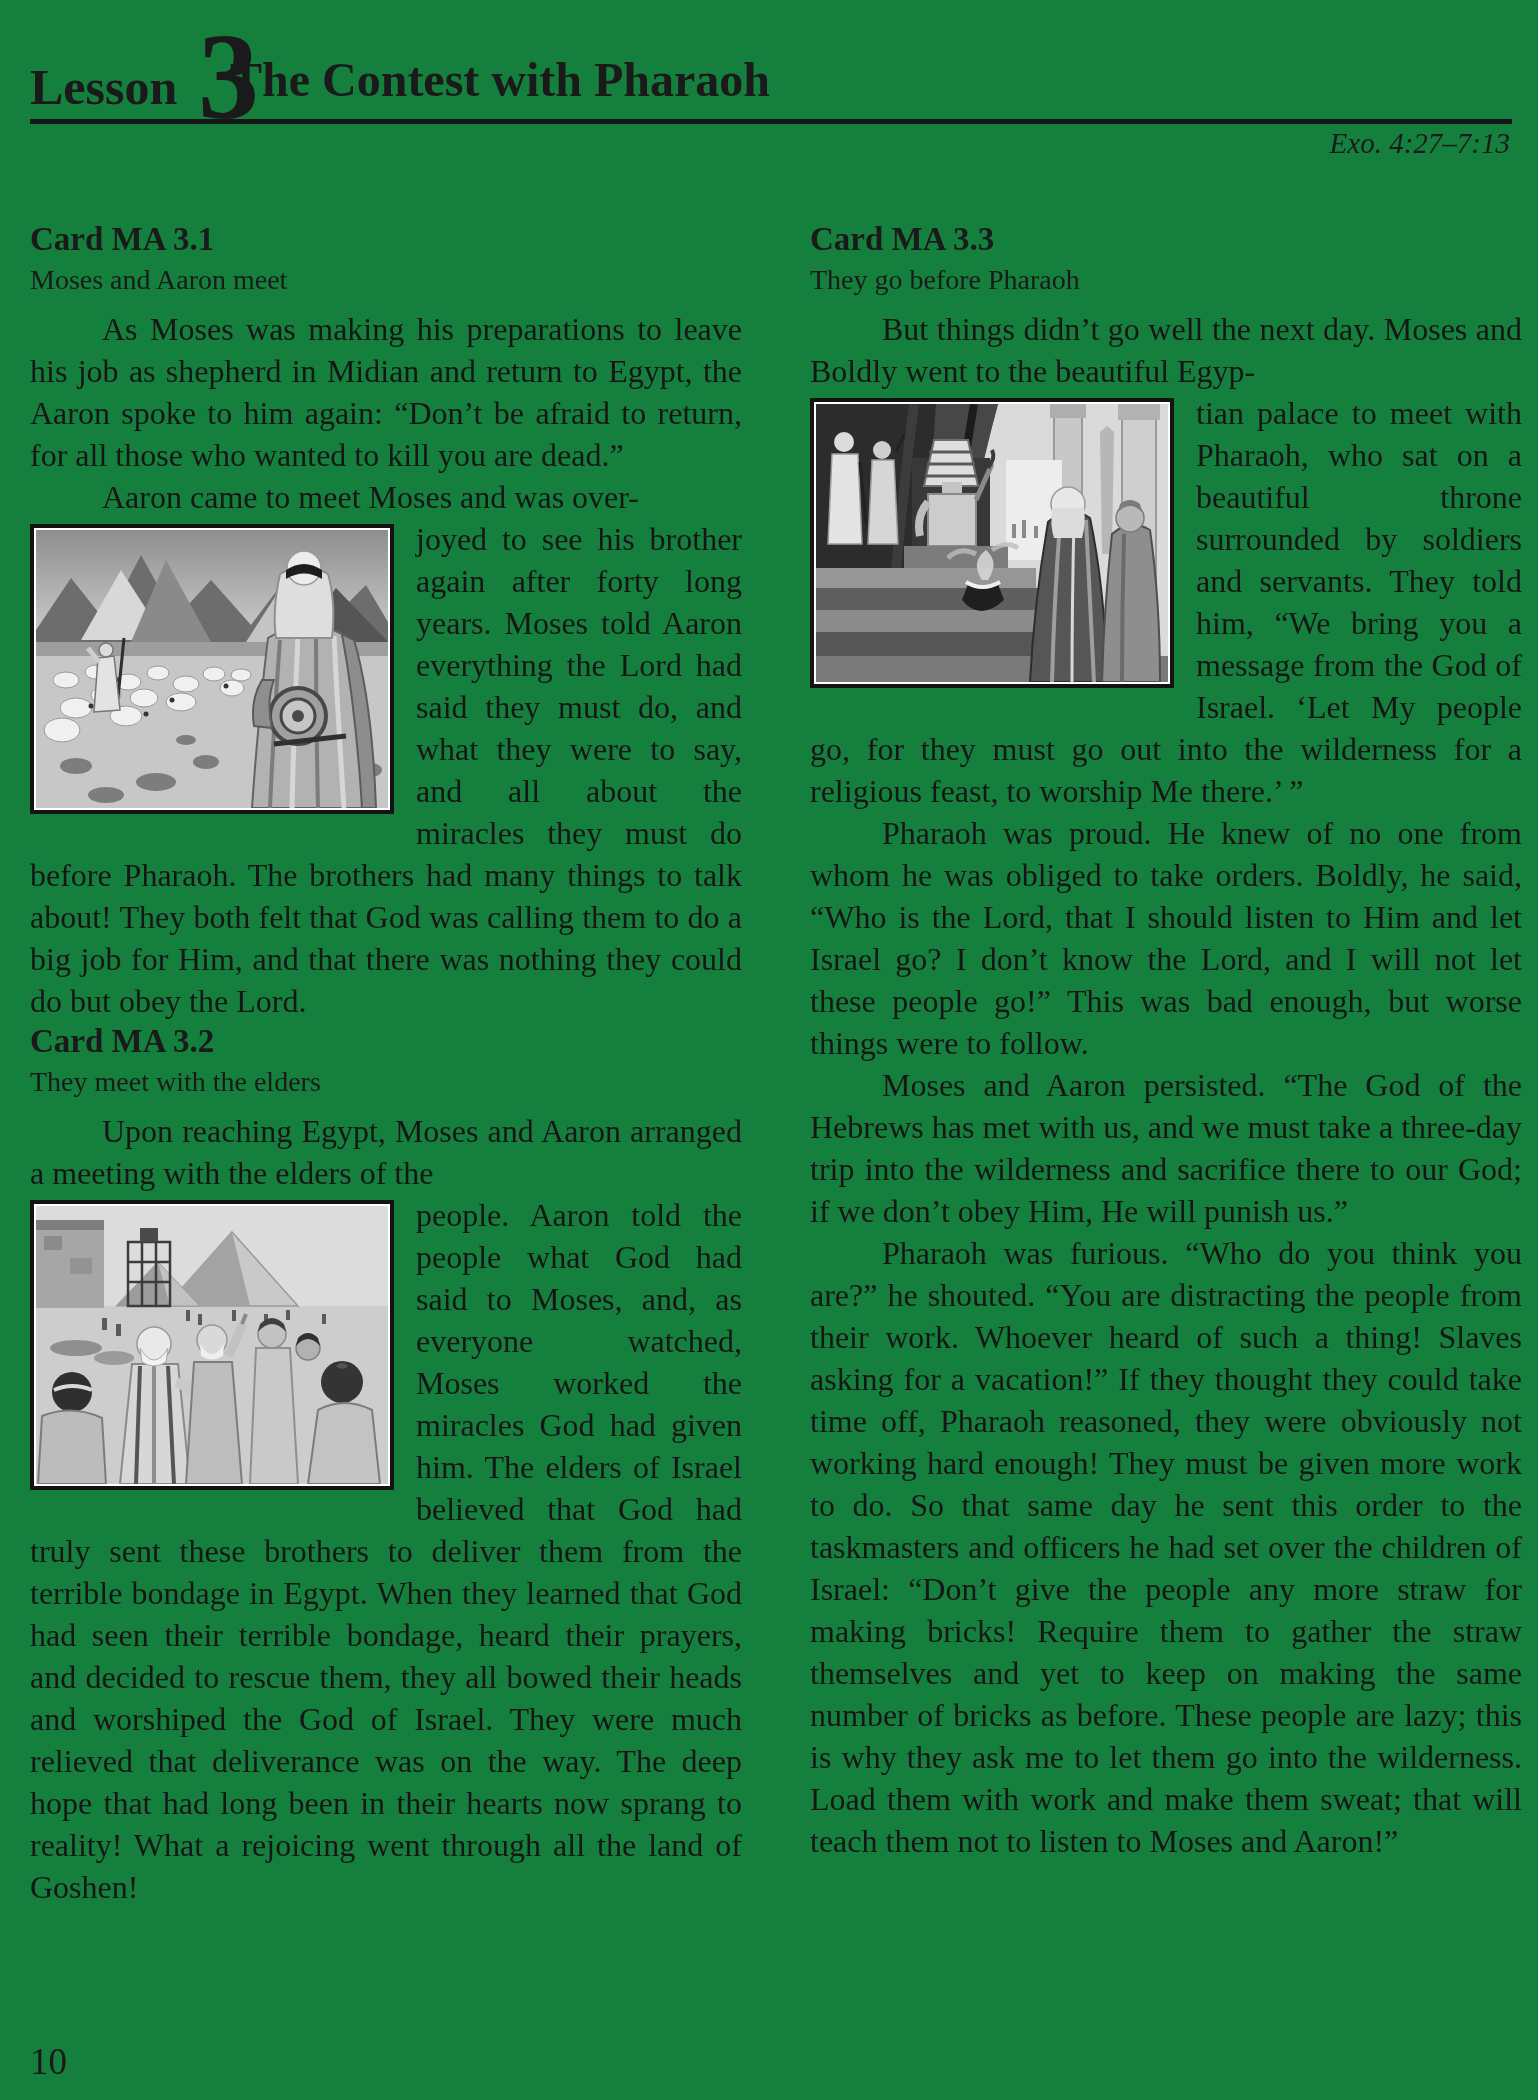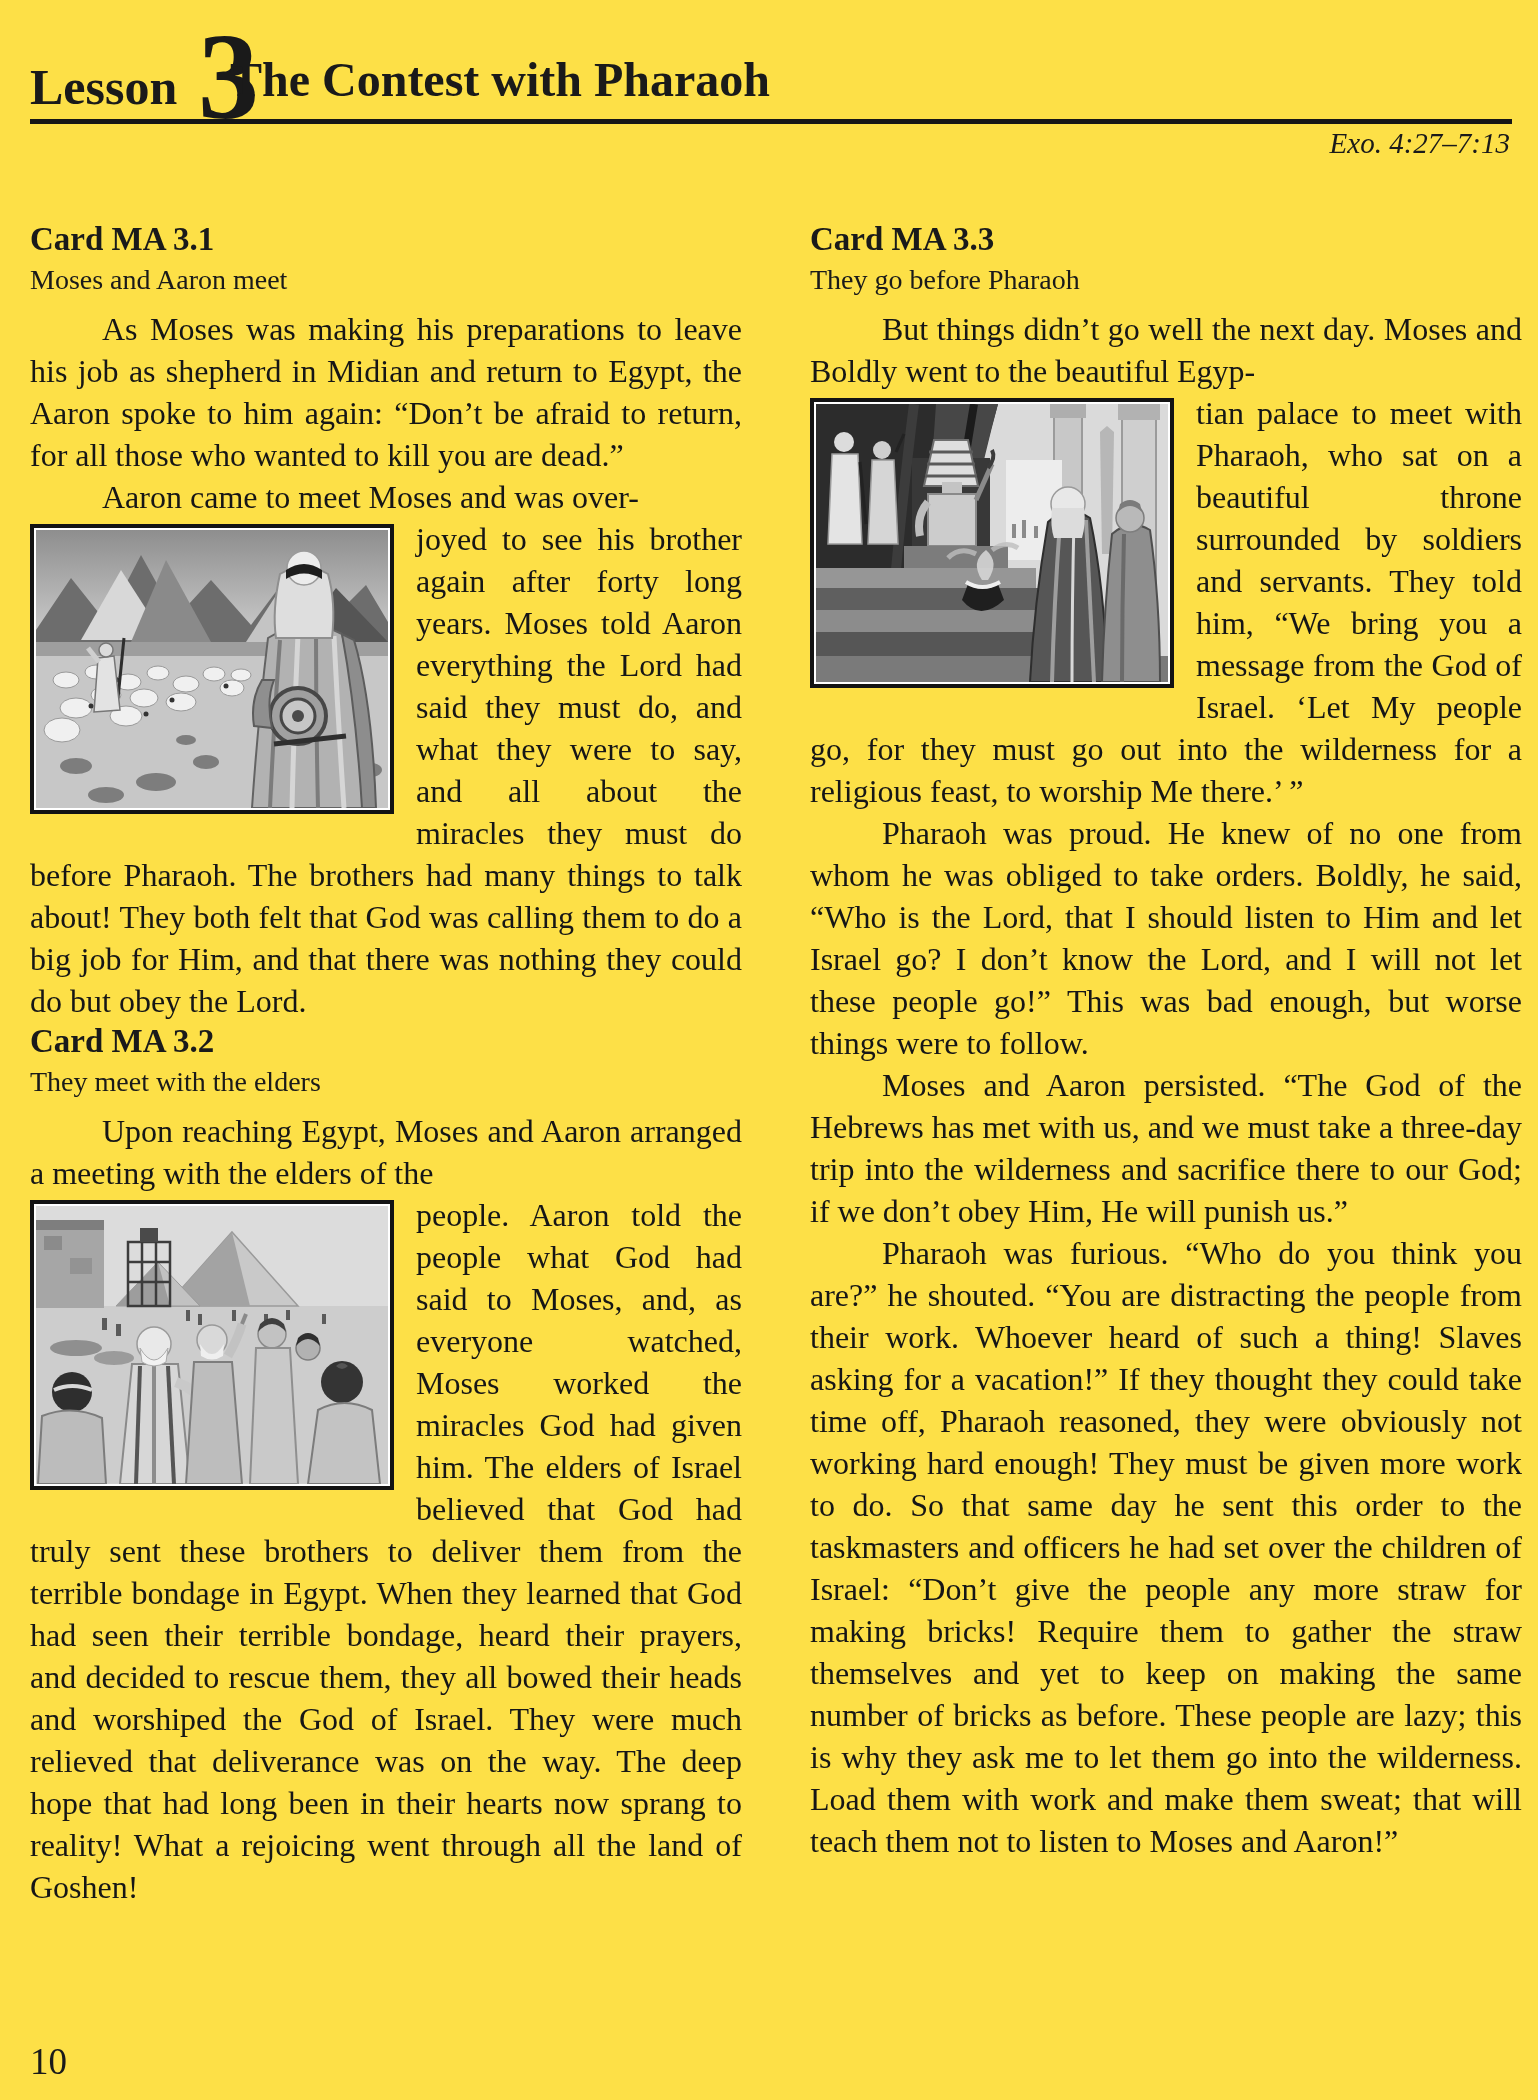--- a/index.html
+++ b/index.html
@@ -1,19 +1,19 @@
 <!DOCTYPE html>
 <html><head>
 <meta charset="utf-8">
 <style>
   html,body{margin:0;padding:0;background:#777;}
   .page{
     position:relative;
     width:1538px;height:2100px;
-    background:#fde047;
+    background:#15803d;
     color:#1a1a1a;
     font-family:"Liberation Serif","DejaVu Serif",serif;
     overflow:hidden;
     margin:0 auto;
   }
   
   .header{position:relative;height:170px;}
   .lesson-label{
     position:absolute;left:30px;top:62px;
     font-size:50px;font-weight:700;line-height:1;

